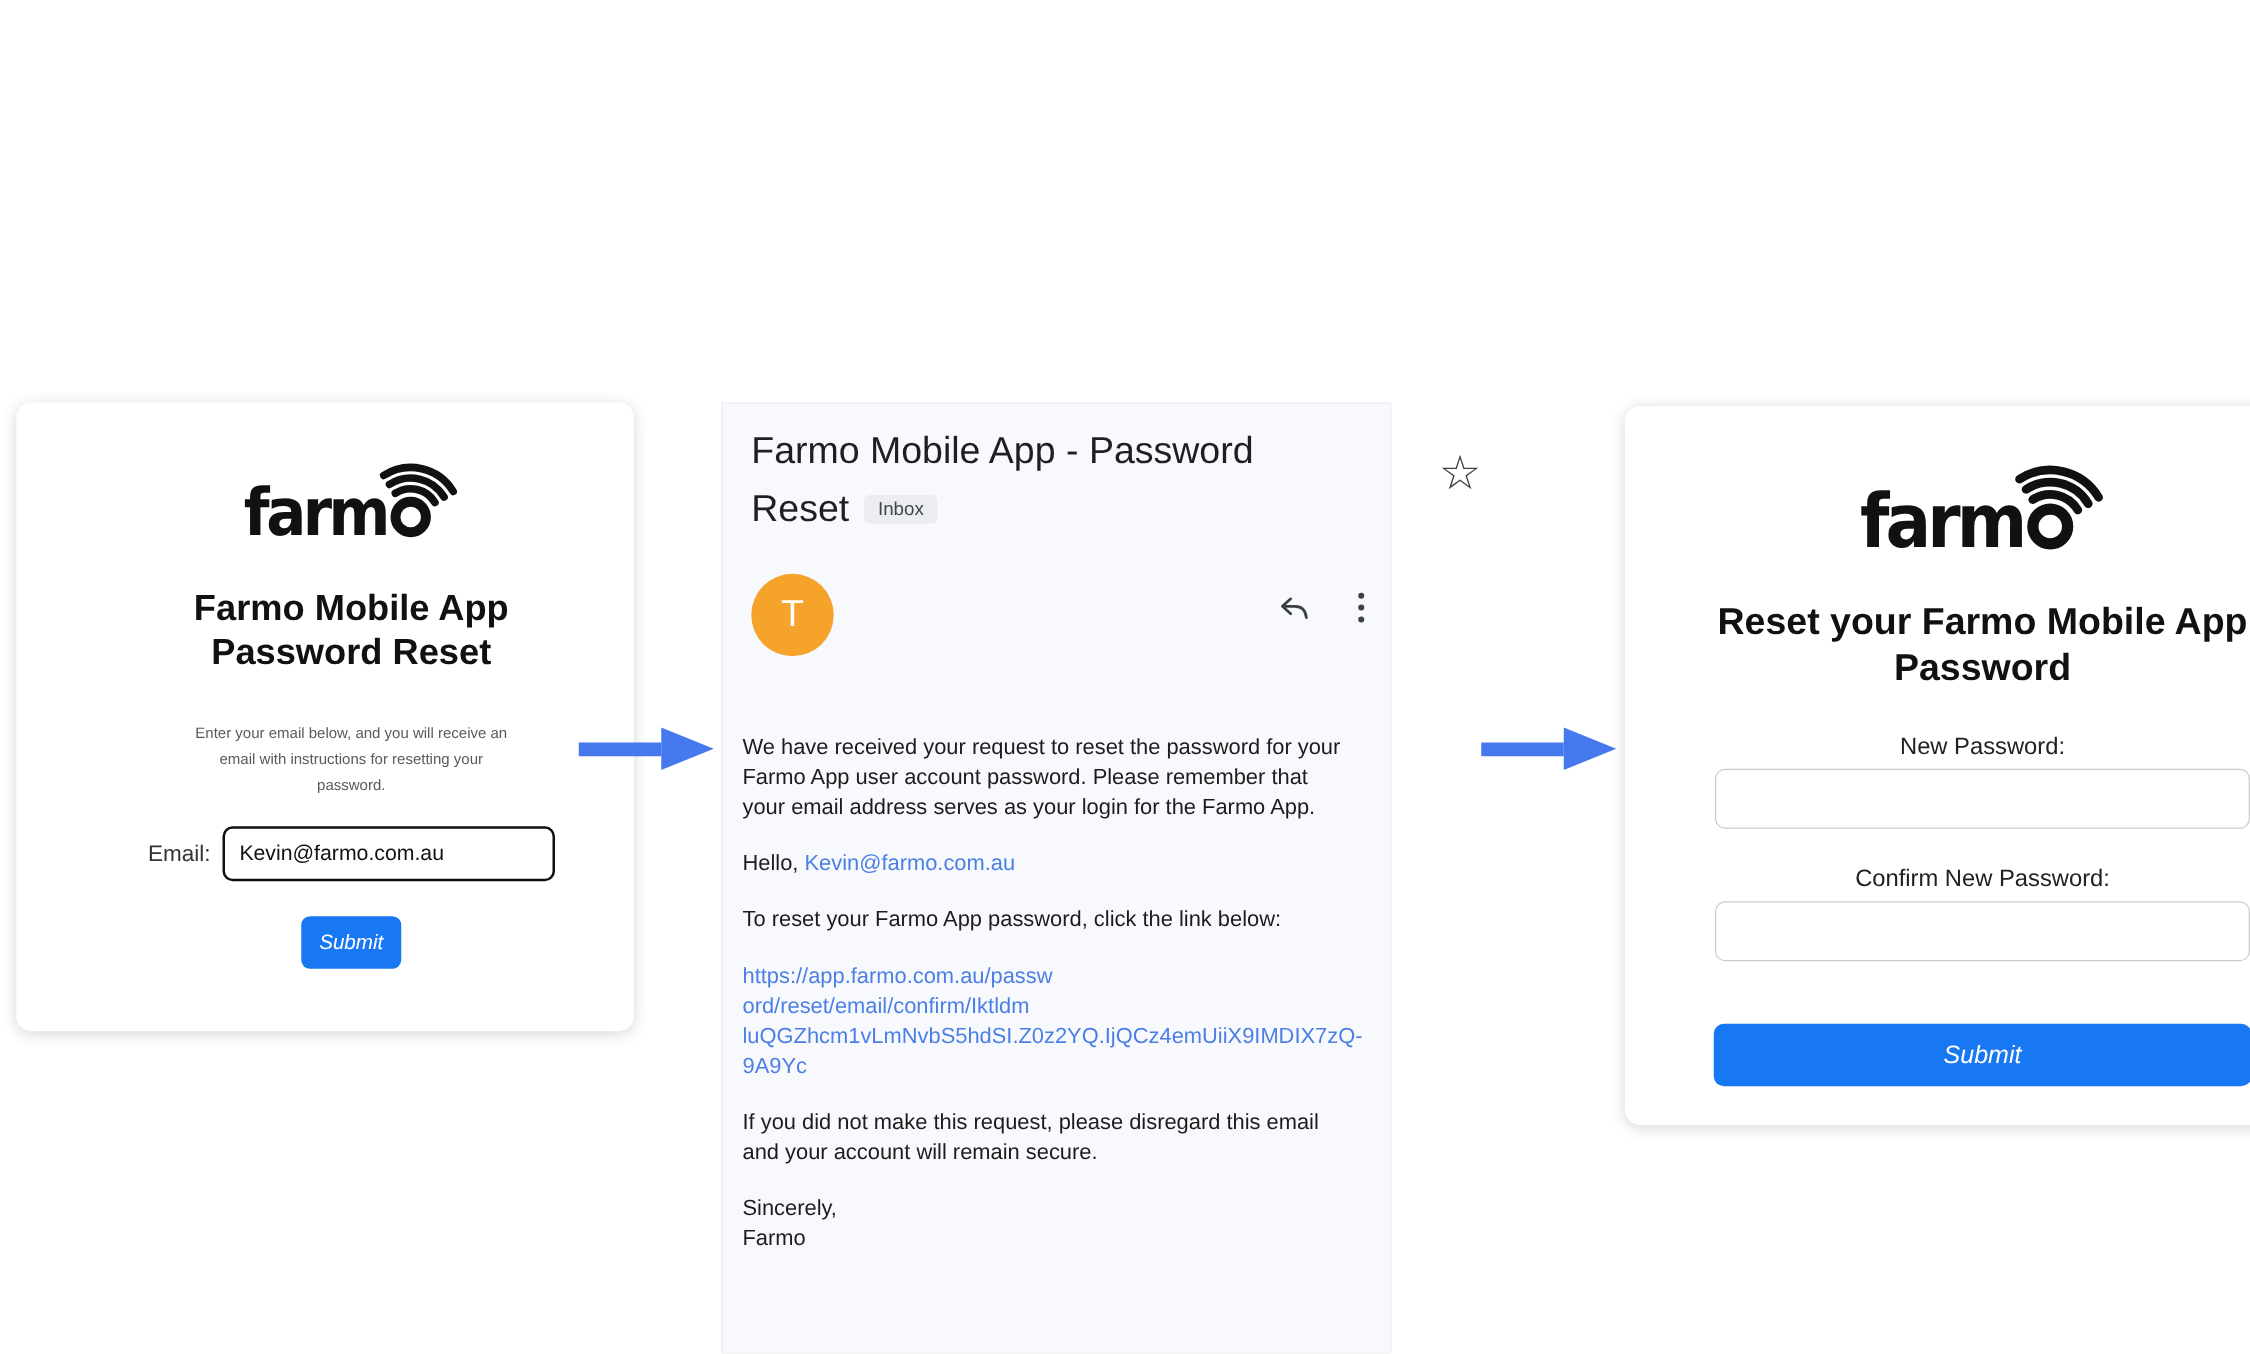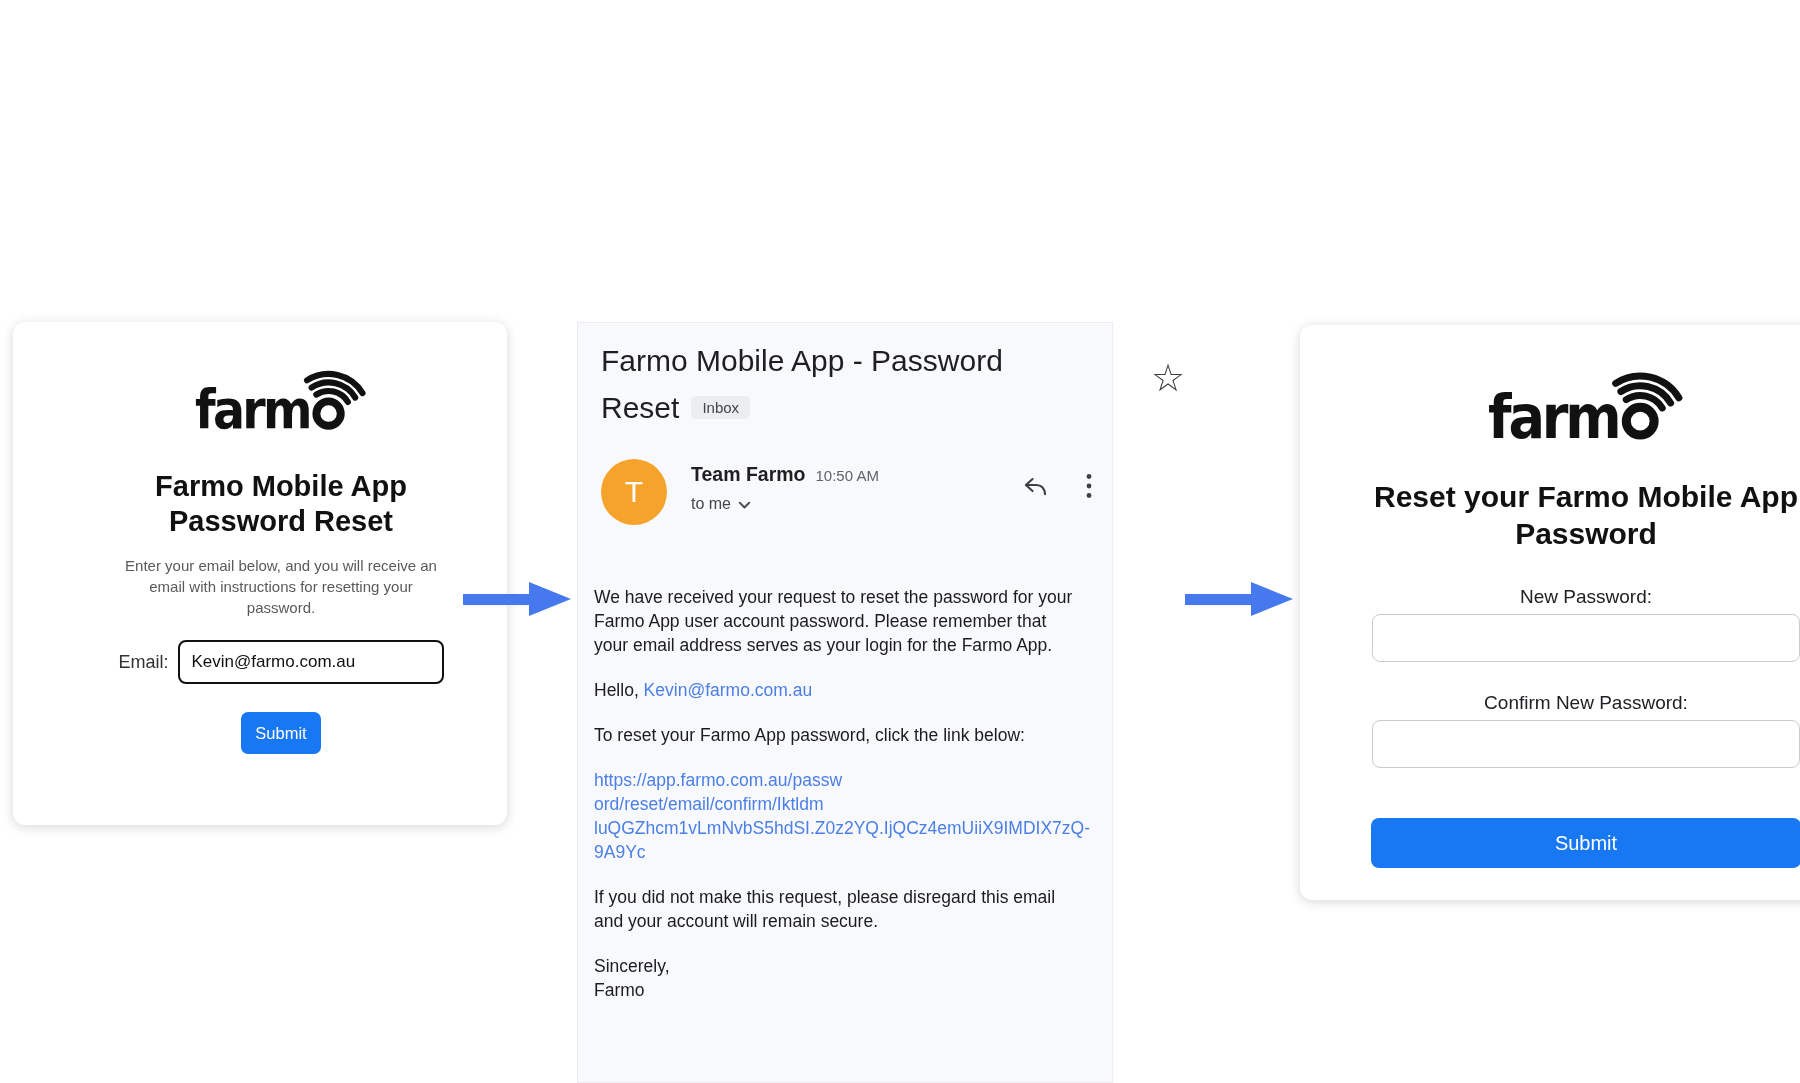--- a/index.html
+++ b/index.html
@@ -9,27 +9,27 @@
   
   .card{position:absolute;background:#fff;border-radius:12px;
         box-shadow:0 2px 12px rgba(0,0,0,0.16);text-align:center;padding-left:42px;}
 
   
   .card-left{left:13px;top:322px;width:452px;height:503px;}
   .logo{display:inline-block;margin-top:44px;}
   .card-left .logo svg{width:172px;height:auto;}
   .panel-title{white-space:pre-line;font-size:29px;line-height:35px;font-weight:bold;
                color:#111;margin:26px 0 0 0;}
-  .panel-desc{white-space:pre-line;font-size:15px;line-height:21px;color:#5a5a5a;margin:16px 0 0 0;}
+  .panel-desc{white-space:pre-line;font-size:12px;line-height:21px;color:#5a5a5a;margin:36px 0 0 0;}
   .email-row{display:flex;align-items:center;justify-content:center;gap:9px;margin-top:22px;}
   .email-label{font-size:18px;color:#333;}
   .email-input{width:238px;height:40px;border:2px solid #101010;border-radius:8px;
                font-family:"Liberation Sans",sans-serif;font-size:17px;padding:0 12px;color:#111;outline:none;}
   .btn{background:#1877f2;color:#fff;border:none;border-radius:7px;cursor:pointer;
-       font-family:"Liberation Sans",sans-serif;}
+       font-family:"Liberation Sans",sans-serif;font-style:italic;}
   .btn-left{margin-top:28px;width:80px;height:42px;font-size:16.5px;}
 
   
   .flow-arrow{position:absolute;display:flex;align-items:center;height:34px;}
   .arrow1{left:463px;top:582px;}
   .arrow2{left:1185px;top:582px;}
   .arrow-shaft{width:66px;height:11px;background:#4779ee;}
   .arrow-head{width:0;height:0;border-top:17px solid transparent;border-bottom:17px solid transparent;
               border-left:42px solid #4779ee;}
 
@@ -109,32 +109,20 @@
   </div>
 
   <div class="email-card">
     <div class="subject-wrap">
       <span class="subject">Farmo Mobile App - Password Reset</span><span class="inbox-chip">Inbox</span>
       <span class="star">☆</span>
     </div>
 
     <div class="sender-row">
       <div class="avatar">T</div>
-      <div class="sender-main">
-        <div class="sender-line1">
-          <span class="sender-name">Team Farmo</span>
-          <span class="sender-time">10:50 AM</span>
-        </div>
-        <div class="to-me">
-          <span class="to-me-label">to me</span>
-          <svg width="13" height="9" viewBox="0 0 13 9">
-            <path d="M1.7 1.7 L6.5 6.5 L11.3 1.7" fill="none" stroke="#454a4e" stroke-width="1.9" stroke-linecap="round" stroke-linejoin="round"></path>
-          </svg>
-        </div>
-      </div>
       <div class="sender-actions">
         <span class="icon-btn">
           <svg width="27" height="26" viewBox="0 0 24 24">
             <path d="M10.2 5.6 L4.1 11.1 L10.2 16.6" fill="none" stroke="#3c4043" stroke-width="2" stroke-linecap="round" stroke-linejoin="round"></path>
             <path d="M4.6 11.1 H13.6 C18.3 11.1 21.2 14.2 21.8 19.5" fill="none" stroke="#3c4043" stroke-width="2" stroke-linecap="round"></path>
           </svg>
         </span>
         <span class="icon-btn">
           <svg width="6" height="27" viewBox="0 0 6 27">
             <circle cx="3" cy="3.5" r="2.4" fill="#3c4043"></circle>

